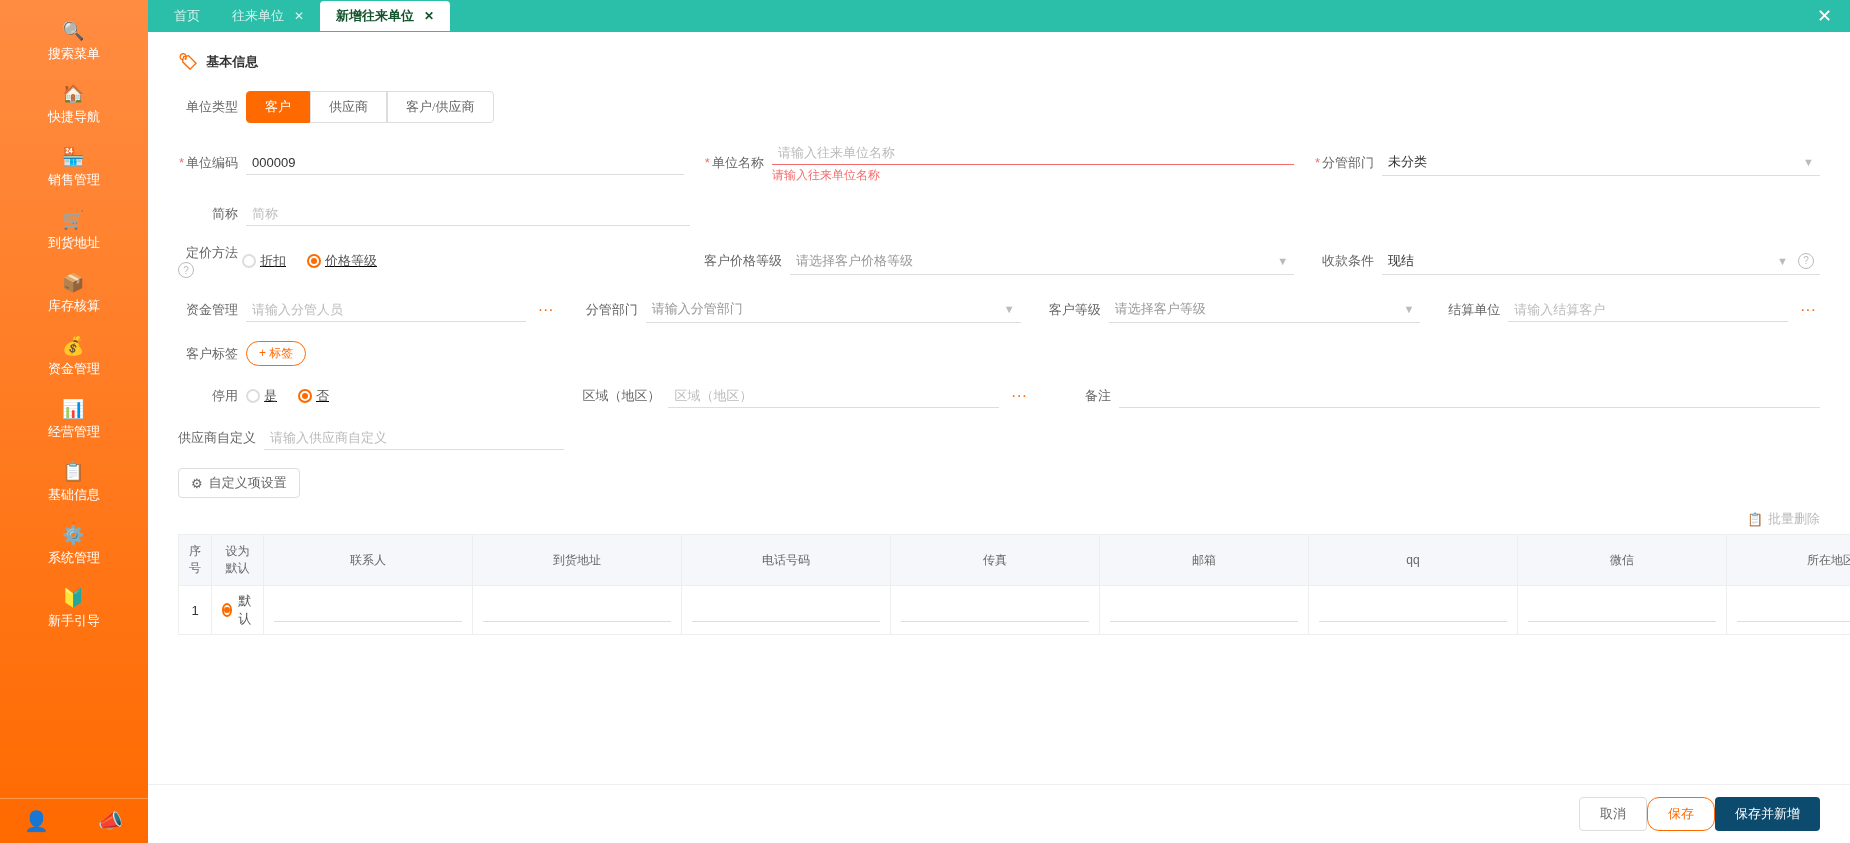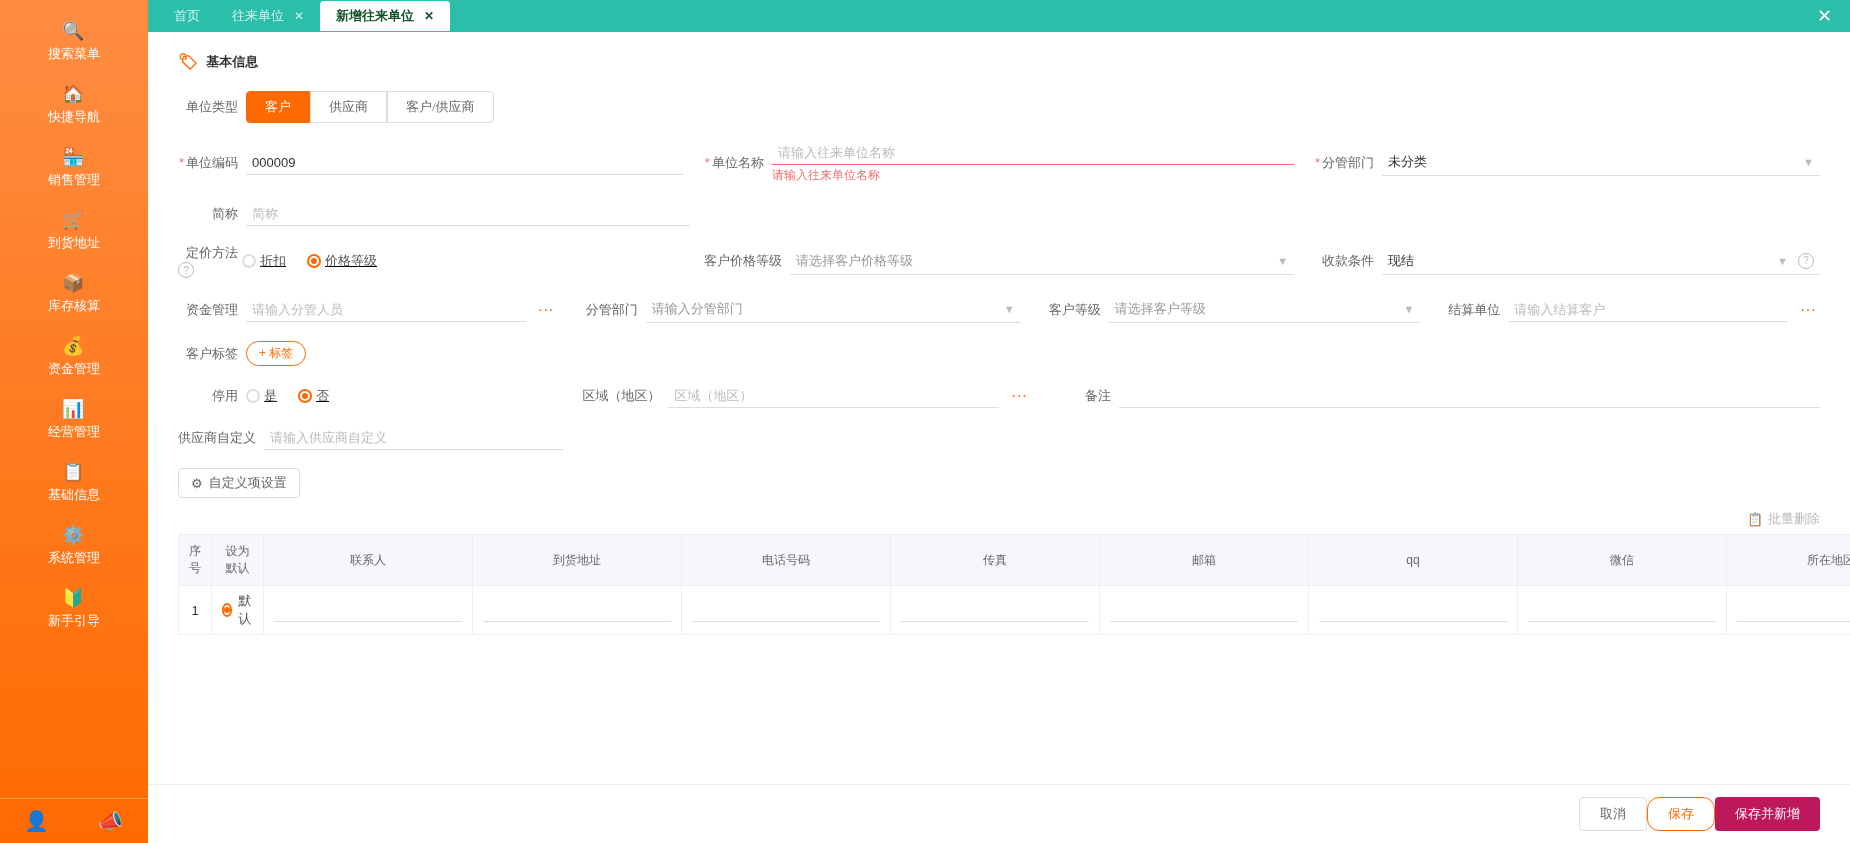--- a/index.html
+++ b/index.html
@@ -227,21 +227,21 @@
     .btn-cancel {
       padding: 7px 20px; border: 1px solid #ddd; border-radius: 4px;
       background: white; color: #666; cursor: pointer; font-size: 13px;
     }
     .btn-save {
       padding: 7px 20px; border: none; border-radius: 12px;
       background: white; color: #ff6a00; border: 1px solid #ff6a00; cursor: pointer; font-size: 13px;
     }
     .btn-save-new {
       padding: 7px 20px; border: none; border-radius: 4px;
-      background: #be185d; color: white; cursor: pointer; font-size: 13px;
+      background: #0c4a6e; color: white; cursor: pointer; font-size: 13px;
     }
 
     
     .field-with-error { display: flex; flex-direction: column; flex: 1; }
   </style>
 </head>
 <body>
 
 <div class="sidebar">
   <div class="sidebar-item">

